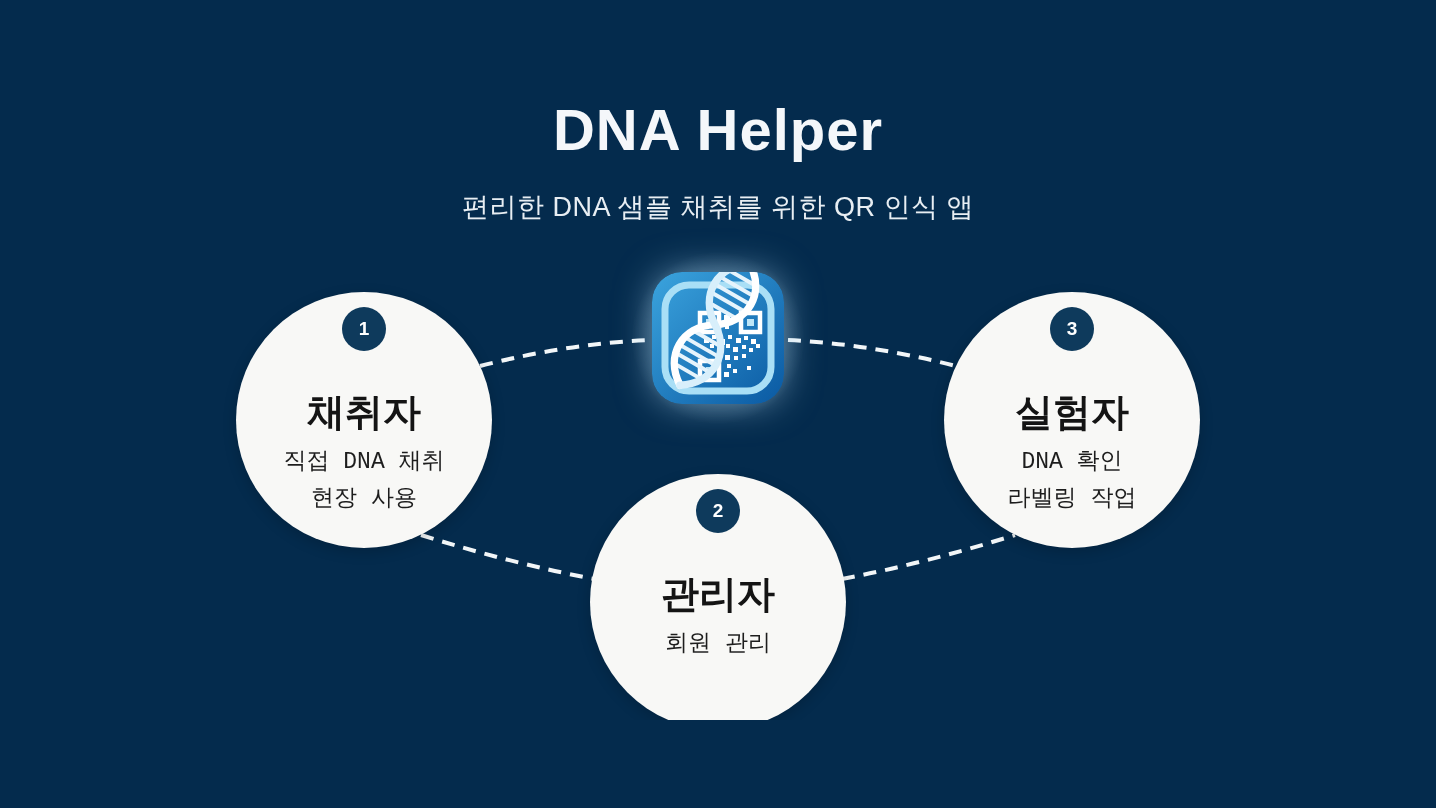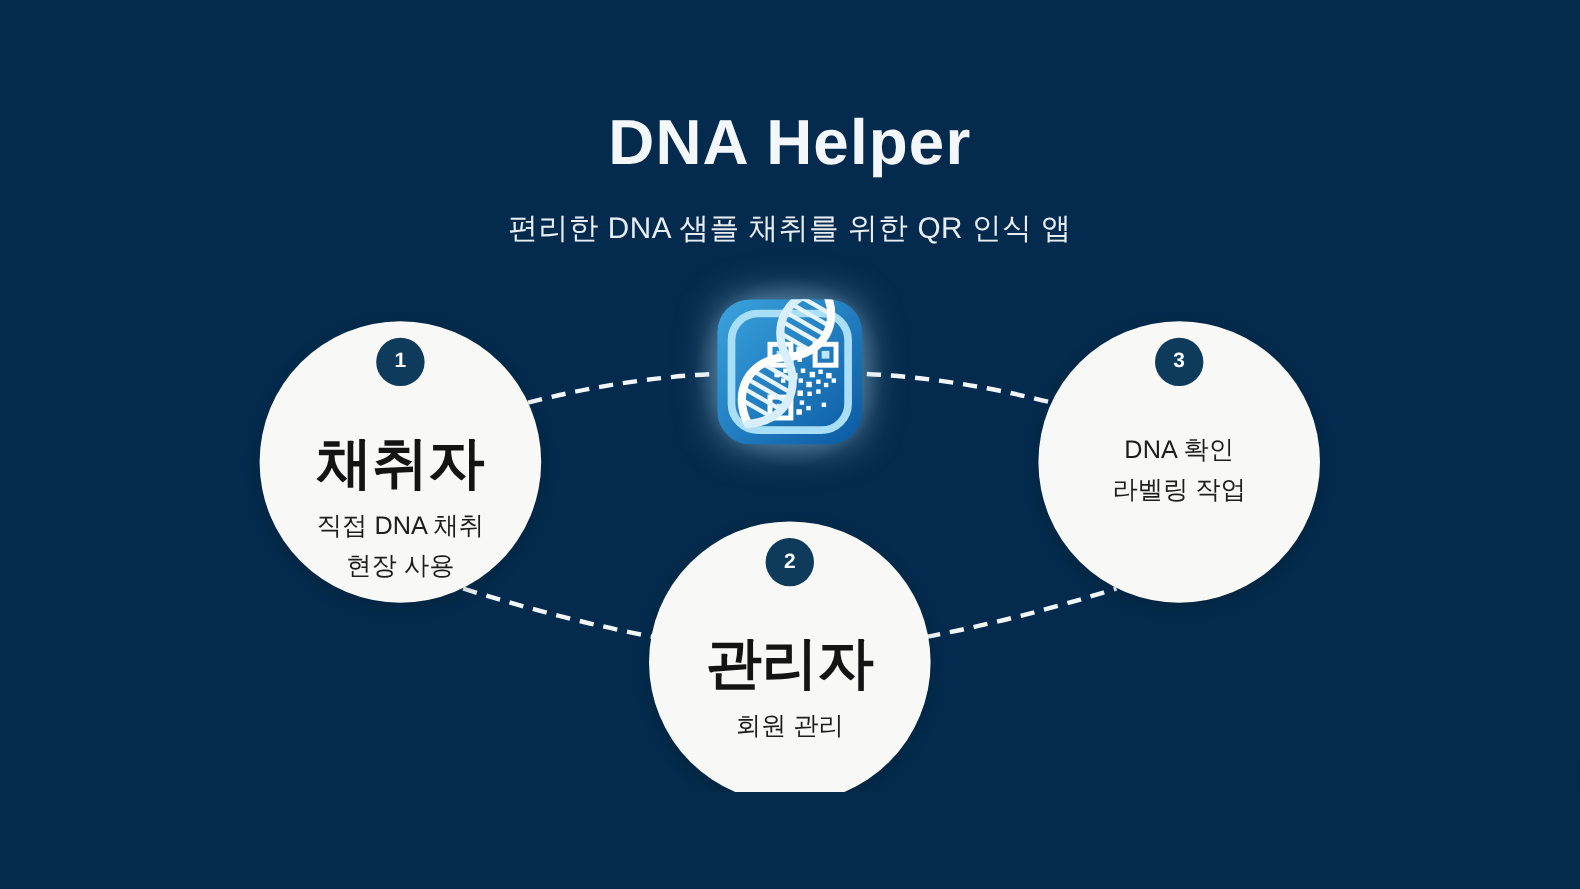--- a/index.html
+++ b/index.html
@@ -38,24 +38,24 @@
   .role.pos1{left:236px;top:292px;}
   .role.pos2{left:590px;top:474px;}
   .role.pos3{left:944px;top:292px;}
   .badge{
     position:absolute;top:15px;left:50%;transform:translateX(-50%);
     width:44px;height:44px;border-radius:50%;background:#0E3A5C;
     display:flex;align-items:center;justify-content:center;
     color:#FFFFFF;font-size:19px;font-weight:700;
   }
   .role-title{
-    font-size:51px;font-weight:700;color:#141414;line-height:1.2;margin:0 0 8px 0;
+    font-size:38px;font-weight:700;color:#141414;line-height:1.2;margin:0 0 8px 0;
   }
   .role-line{
-    font-size:23px;color:#1D1D1D;line-height:1.62;margin:0;
+    font-size:23px;color:#1D1D1D;line-height:1.62;margin:0;font-family:Liberation Mono, monospace;
   }
 </style>
 </head>
 <body>
 
 <div class="canvas">
 
   <div class="header">
     <h1 class="title">DNA Helper</h1>
     <div class="subtitle">편리한 DNA 샘플 채취를 위한 QR 인식 앱</div>
@@ -149,17 +149,18 @@
       <span>2</span>
     </div>
     <div class="role-title">관리자</div>
     <p class="role-line">회원 관리</p>
   </div>
 
   <div class="role pos3">
     <div class="badge">
       <span>3</span>
     </div>
+    <div class="role-title">실험자</div>
     <p class="role-line">DNA 확인</p>
     <p class="role-line">라벨링 작업</p>
   </div>
 
 </div>
 
 </body></html>

